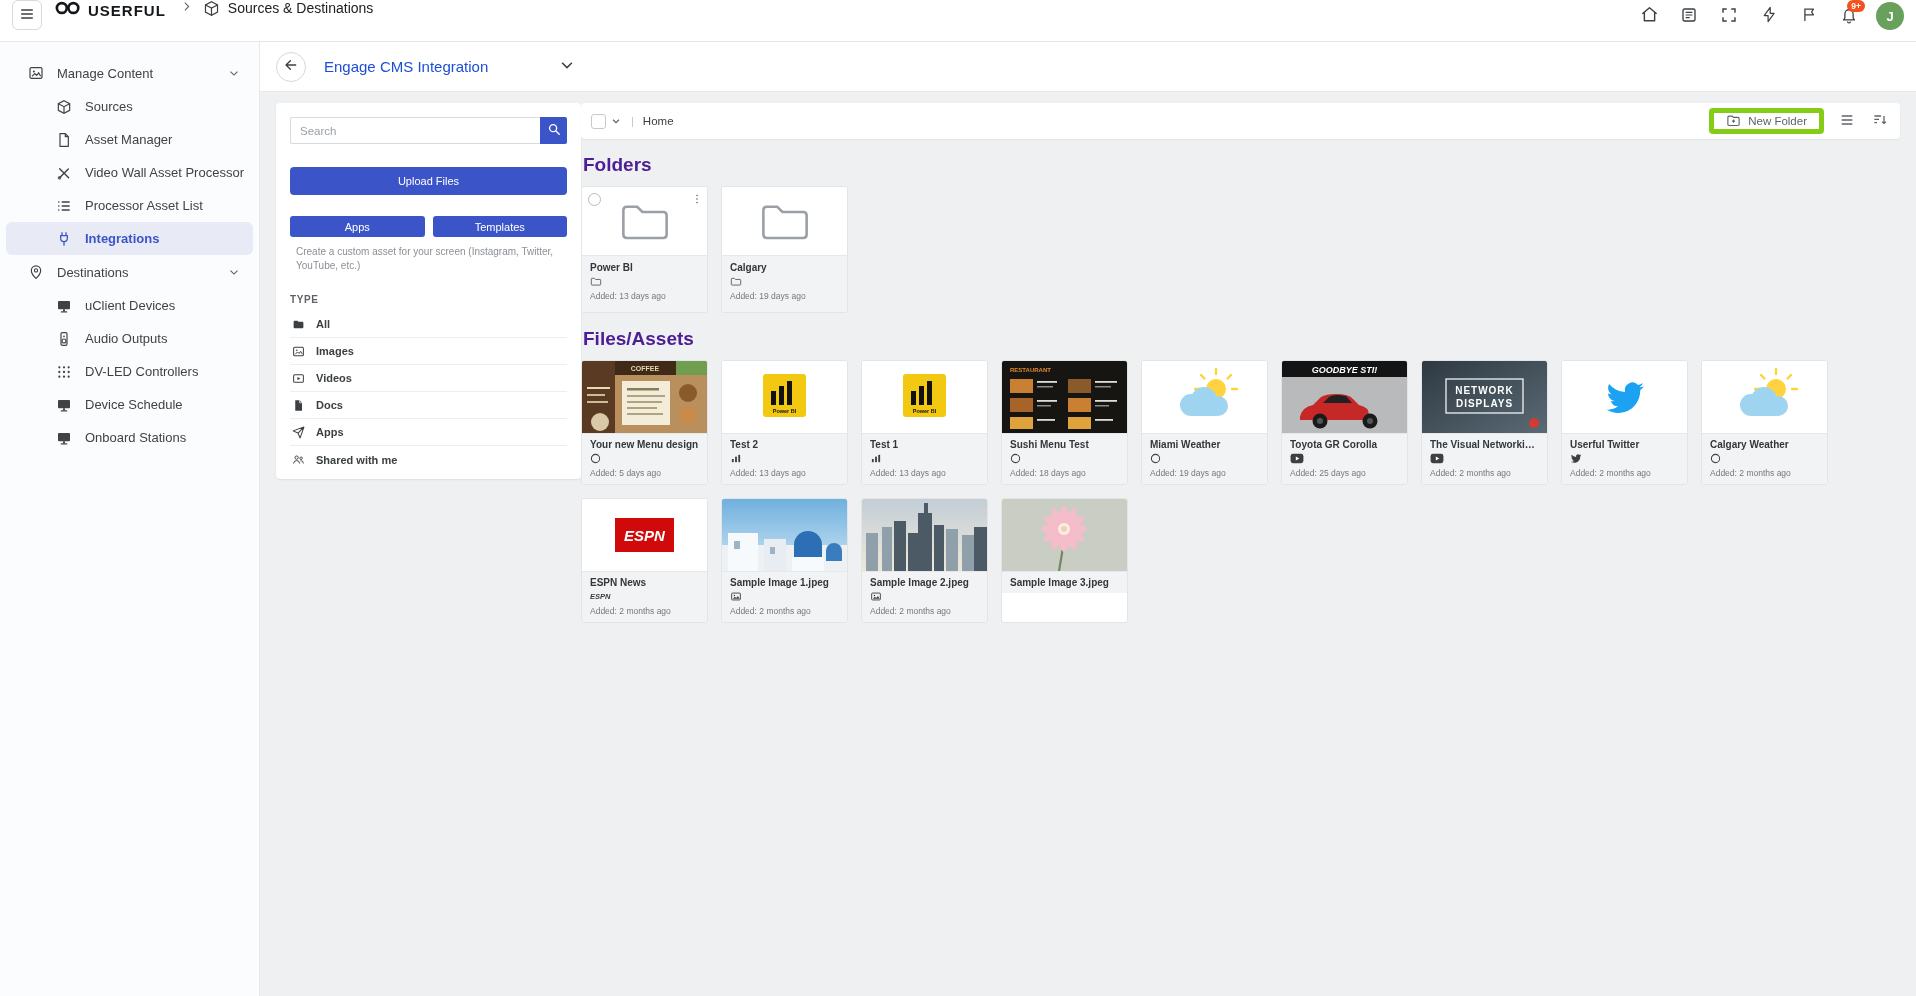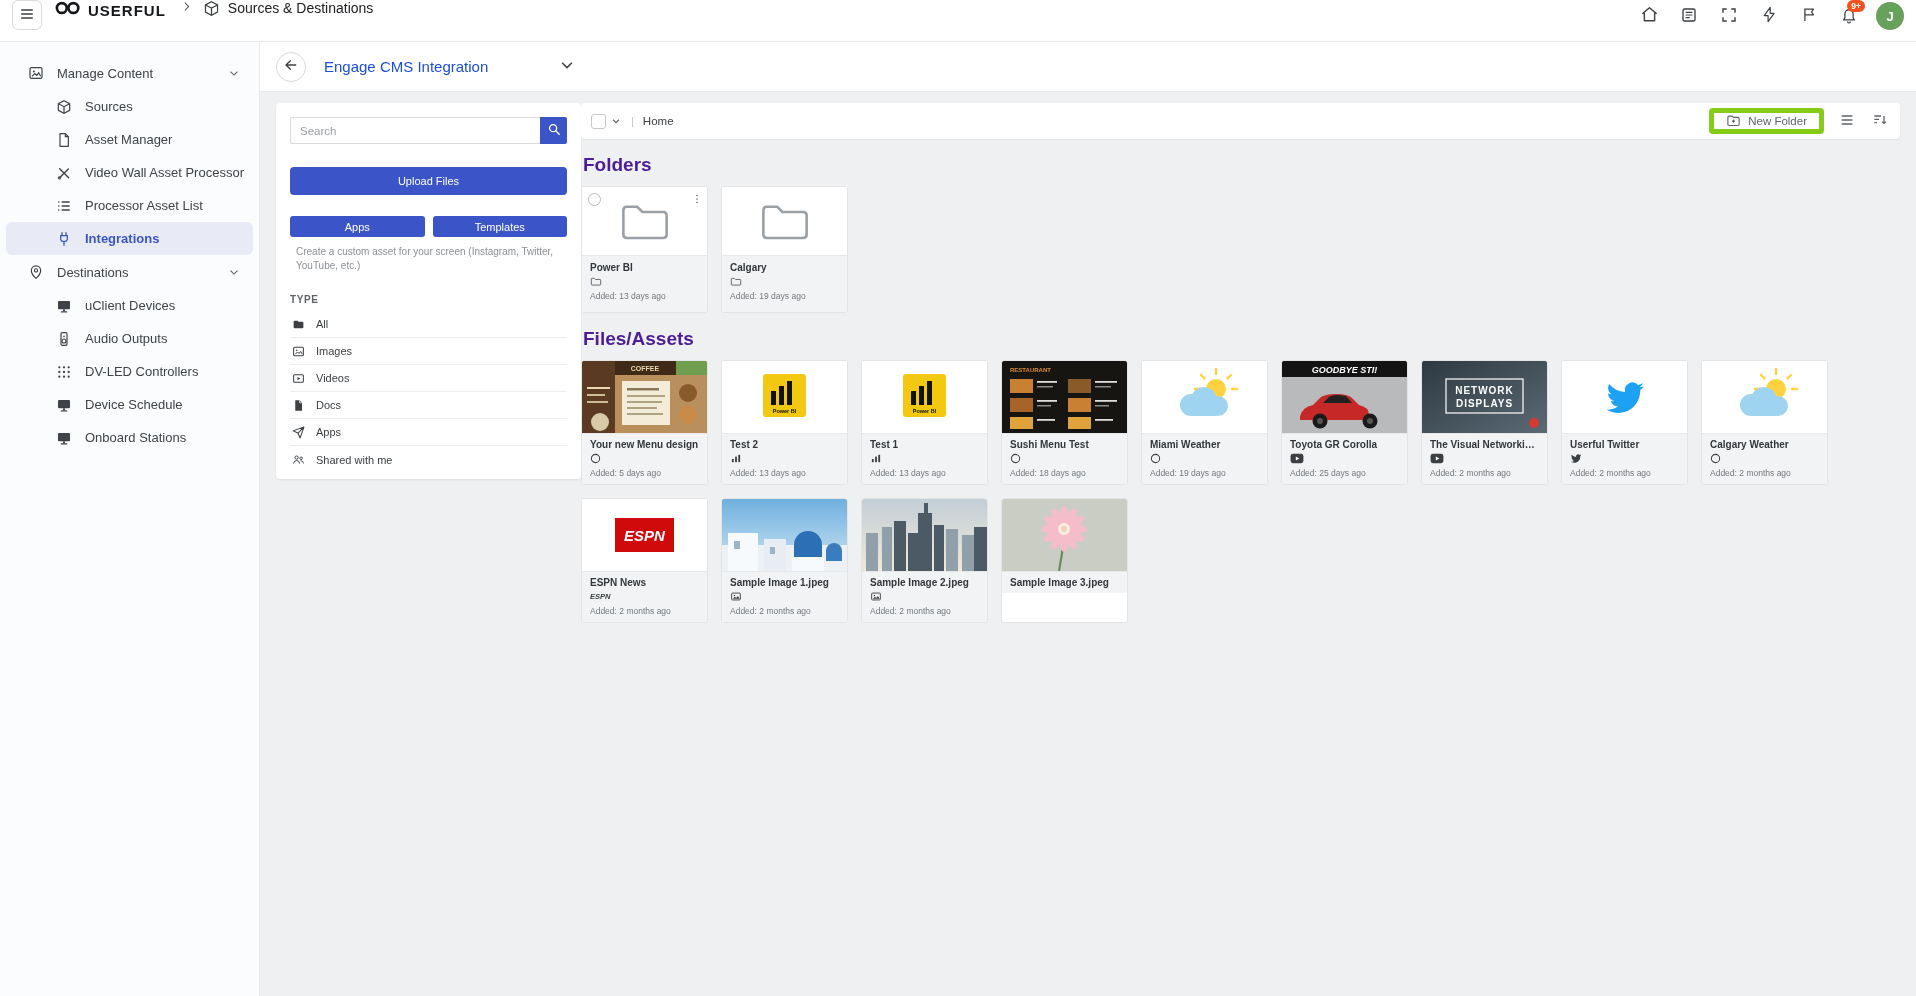--- a/index.html
+++ b/index.html
@@ -60,21 +60,21 @@
   .upload-btn { margin-top:23px; width:100%; height:28px; background:#3b55c8; color:#fff; border:none;
                 border-radius:4px; font-size:11px; cursor:pointer; font-family:"Liberation Sans",sans-serif; }
   .dual { display:flex; gap:8px; margin-top:21px; }
   .dual button { flex:1; height:21px; background:#3b55c8; color:#fff; border:none; border-radius:3px;
                  font-size:11px; cursor:pointer; font-family:"Liberation Sans",sans-serif; }
   .panel-desc { margin-top:8px; font-size:10px; color:#8b9096; text-align:left; line-height:1.35;
                 padding:0 6px; }
   .type-label { margin-top:22px; font-size:10px; font-weight:700; color:#5f6368; letter-spacing:.6px; }
   .filters { margin-top:6px; }
   .filter { display:flex; align-items:center; gap:11px; height:27px; border-bottom:1px solid #edeef0;
-            font-size:11px; font-weight:400; color:#3c4043; cursor:pointer; padding-left:2px; }
+            font-size:11px; font-weight:700; color:#3c4043; cursor:pointer; padding-left:2px; }
   .filter:last-child { border-bottom:none; }
   .fic { width:13px; height:13px; flex:none; display:block; }
 
   
   .browser { flex:1; }
   .toolbar { height:36px; background:#fff; border-radius:4px; box-shadow:0 1px 2px rgba(0,0,0,.06);
              display:flex; align-items:center; padding:0 10px; }
   .tb-check { width:15px; height:15px; border:1px solid #c6c9cc; border-radius:3px; background:#fff;
               cursor:pointer; }
   .tb-sel-chev { display:flex; margin-left:4px; cursor:pointer; }

